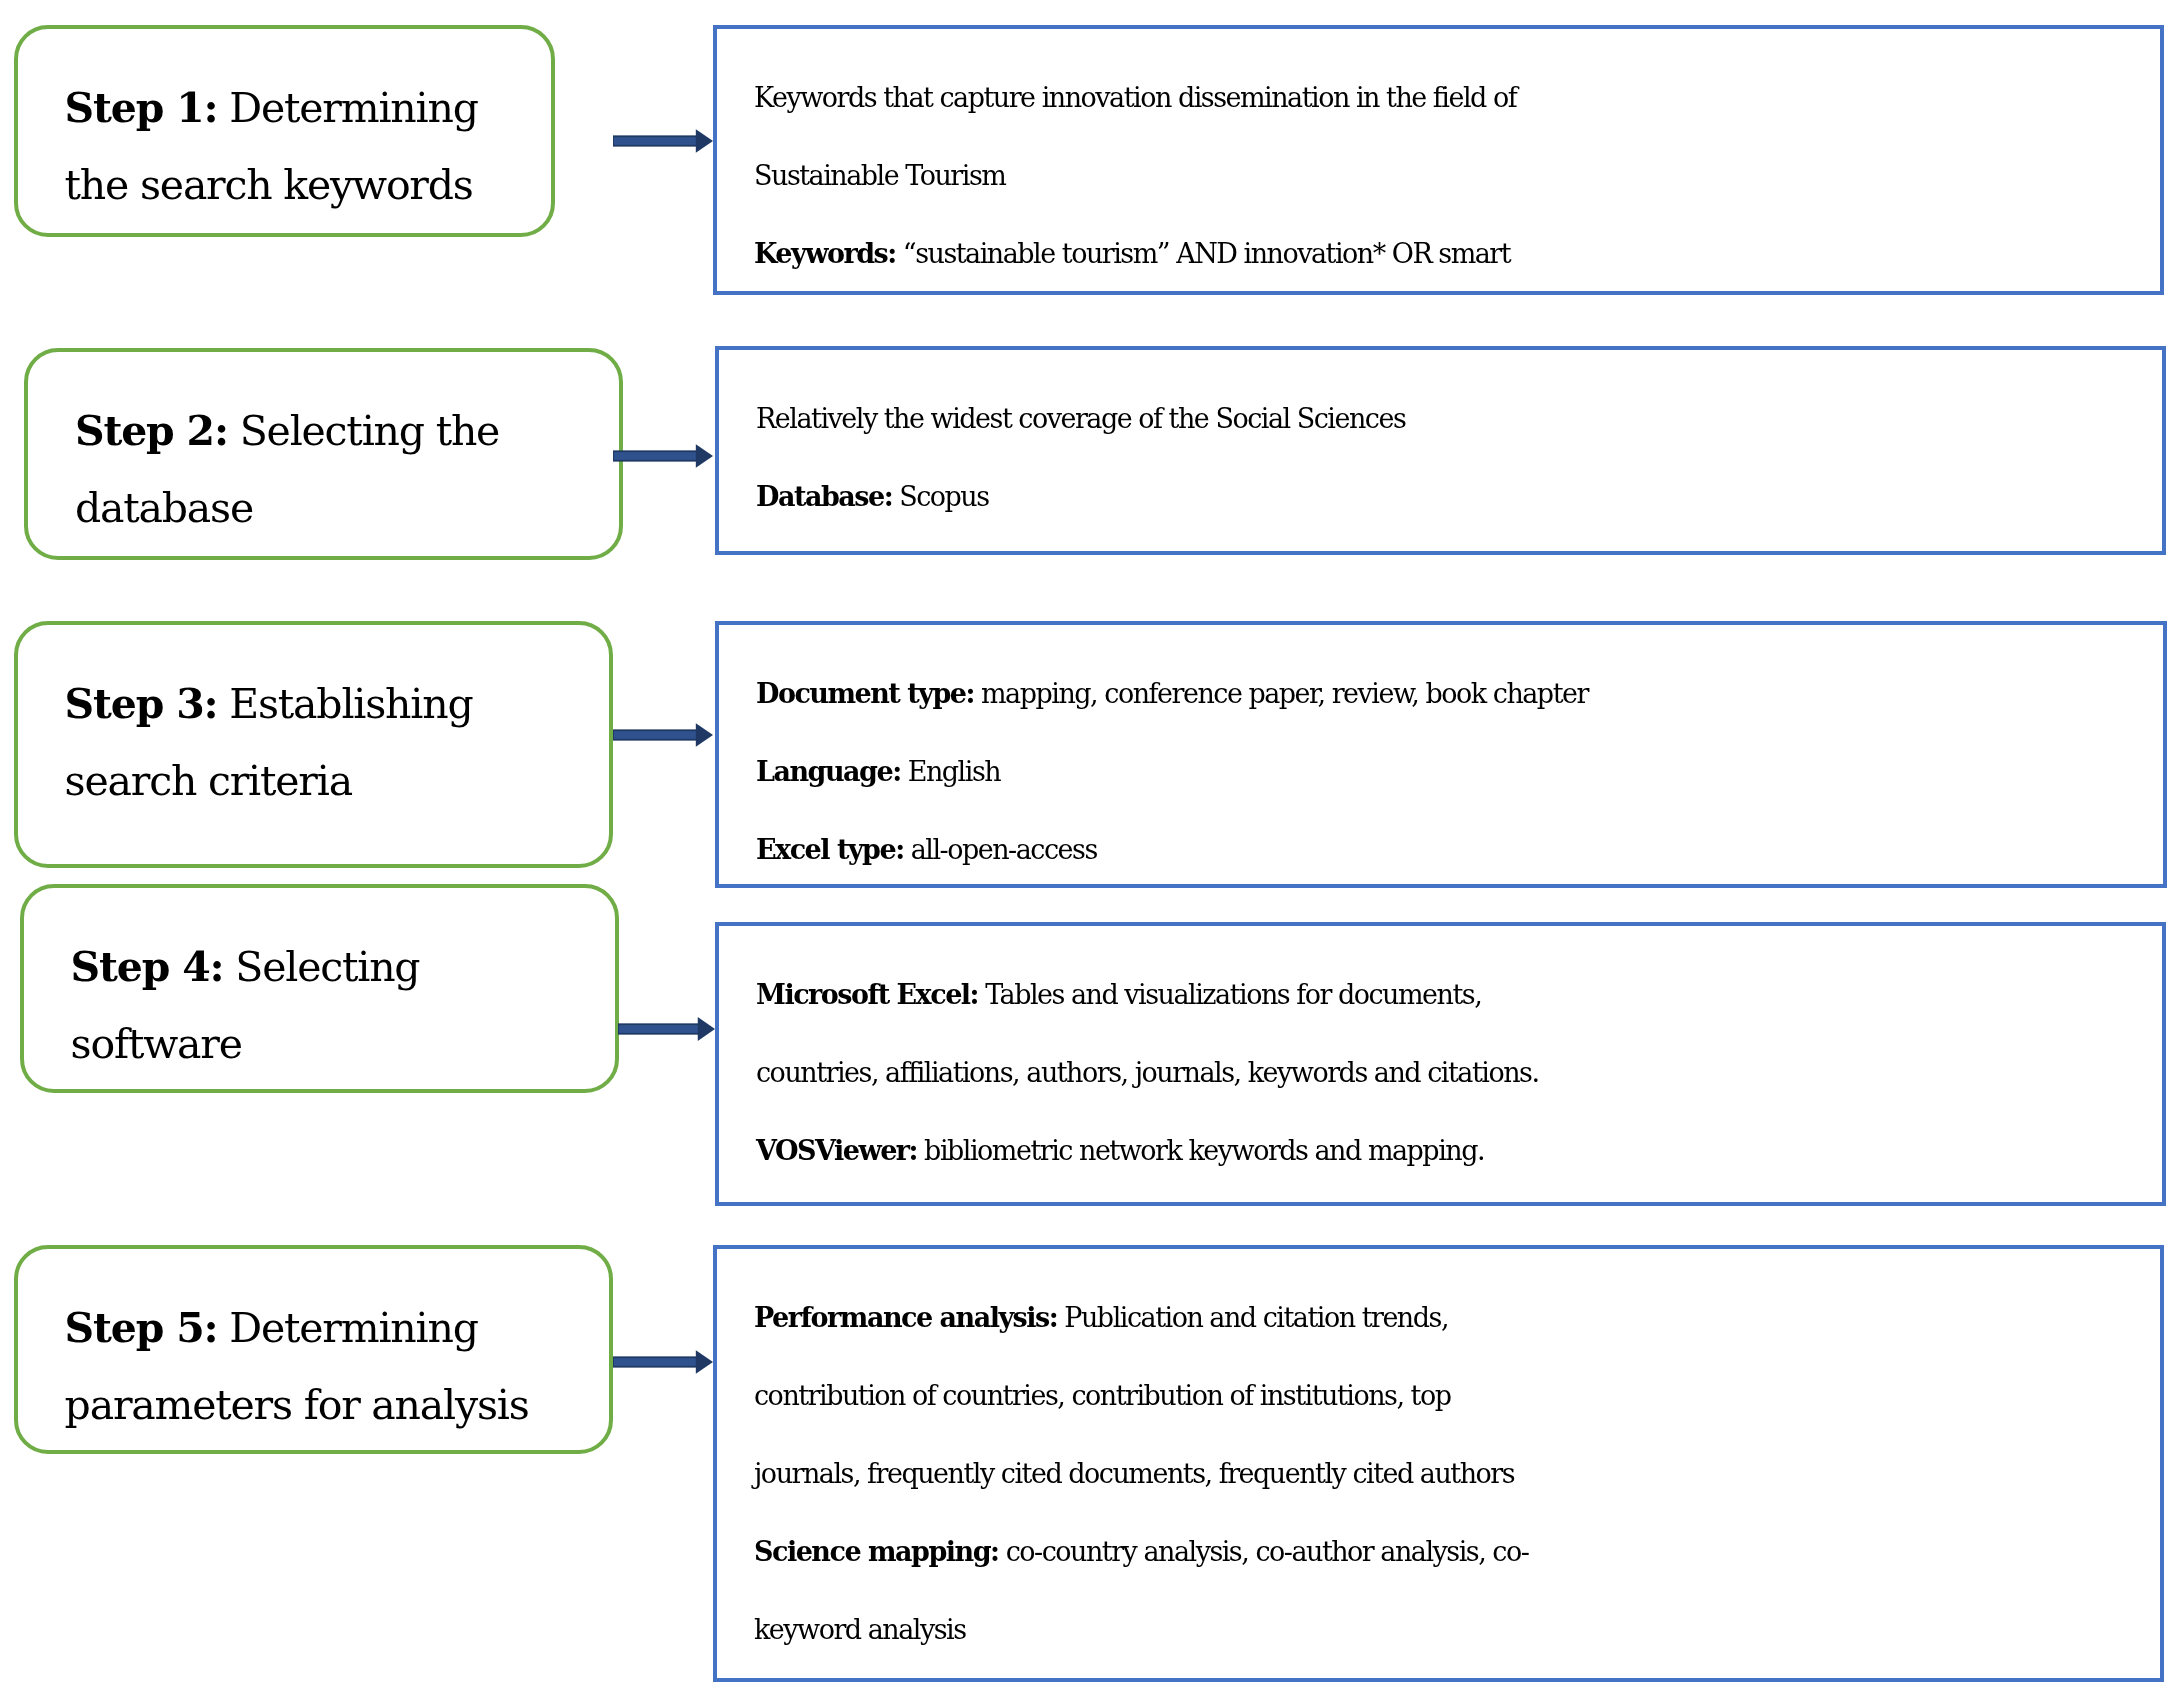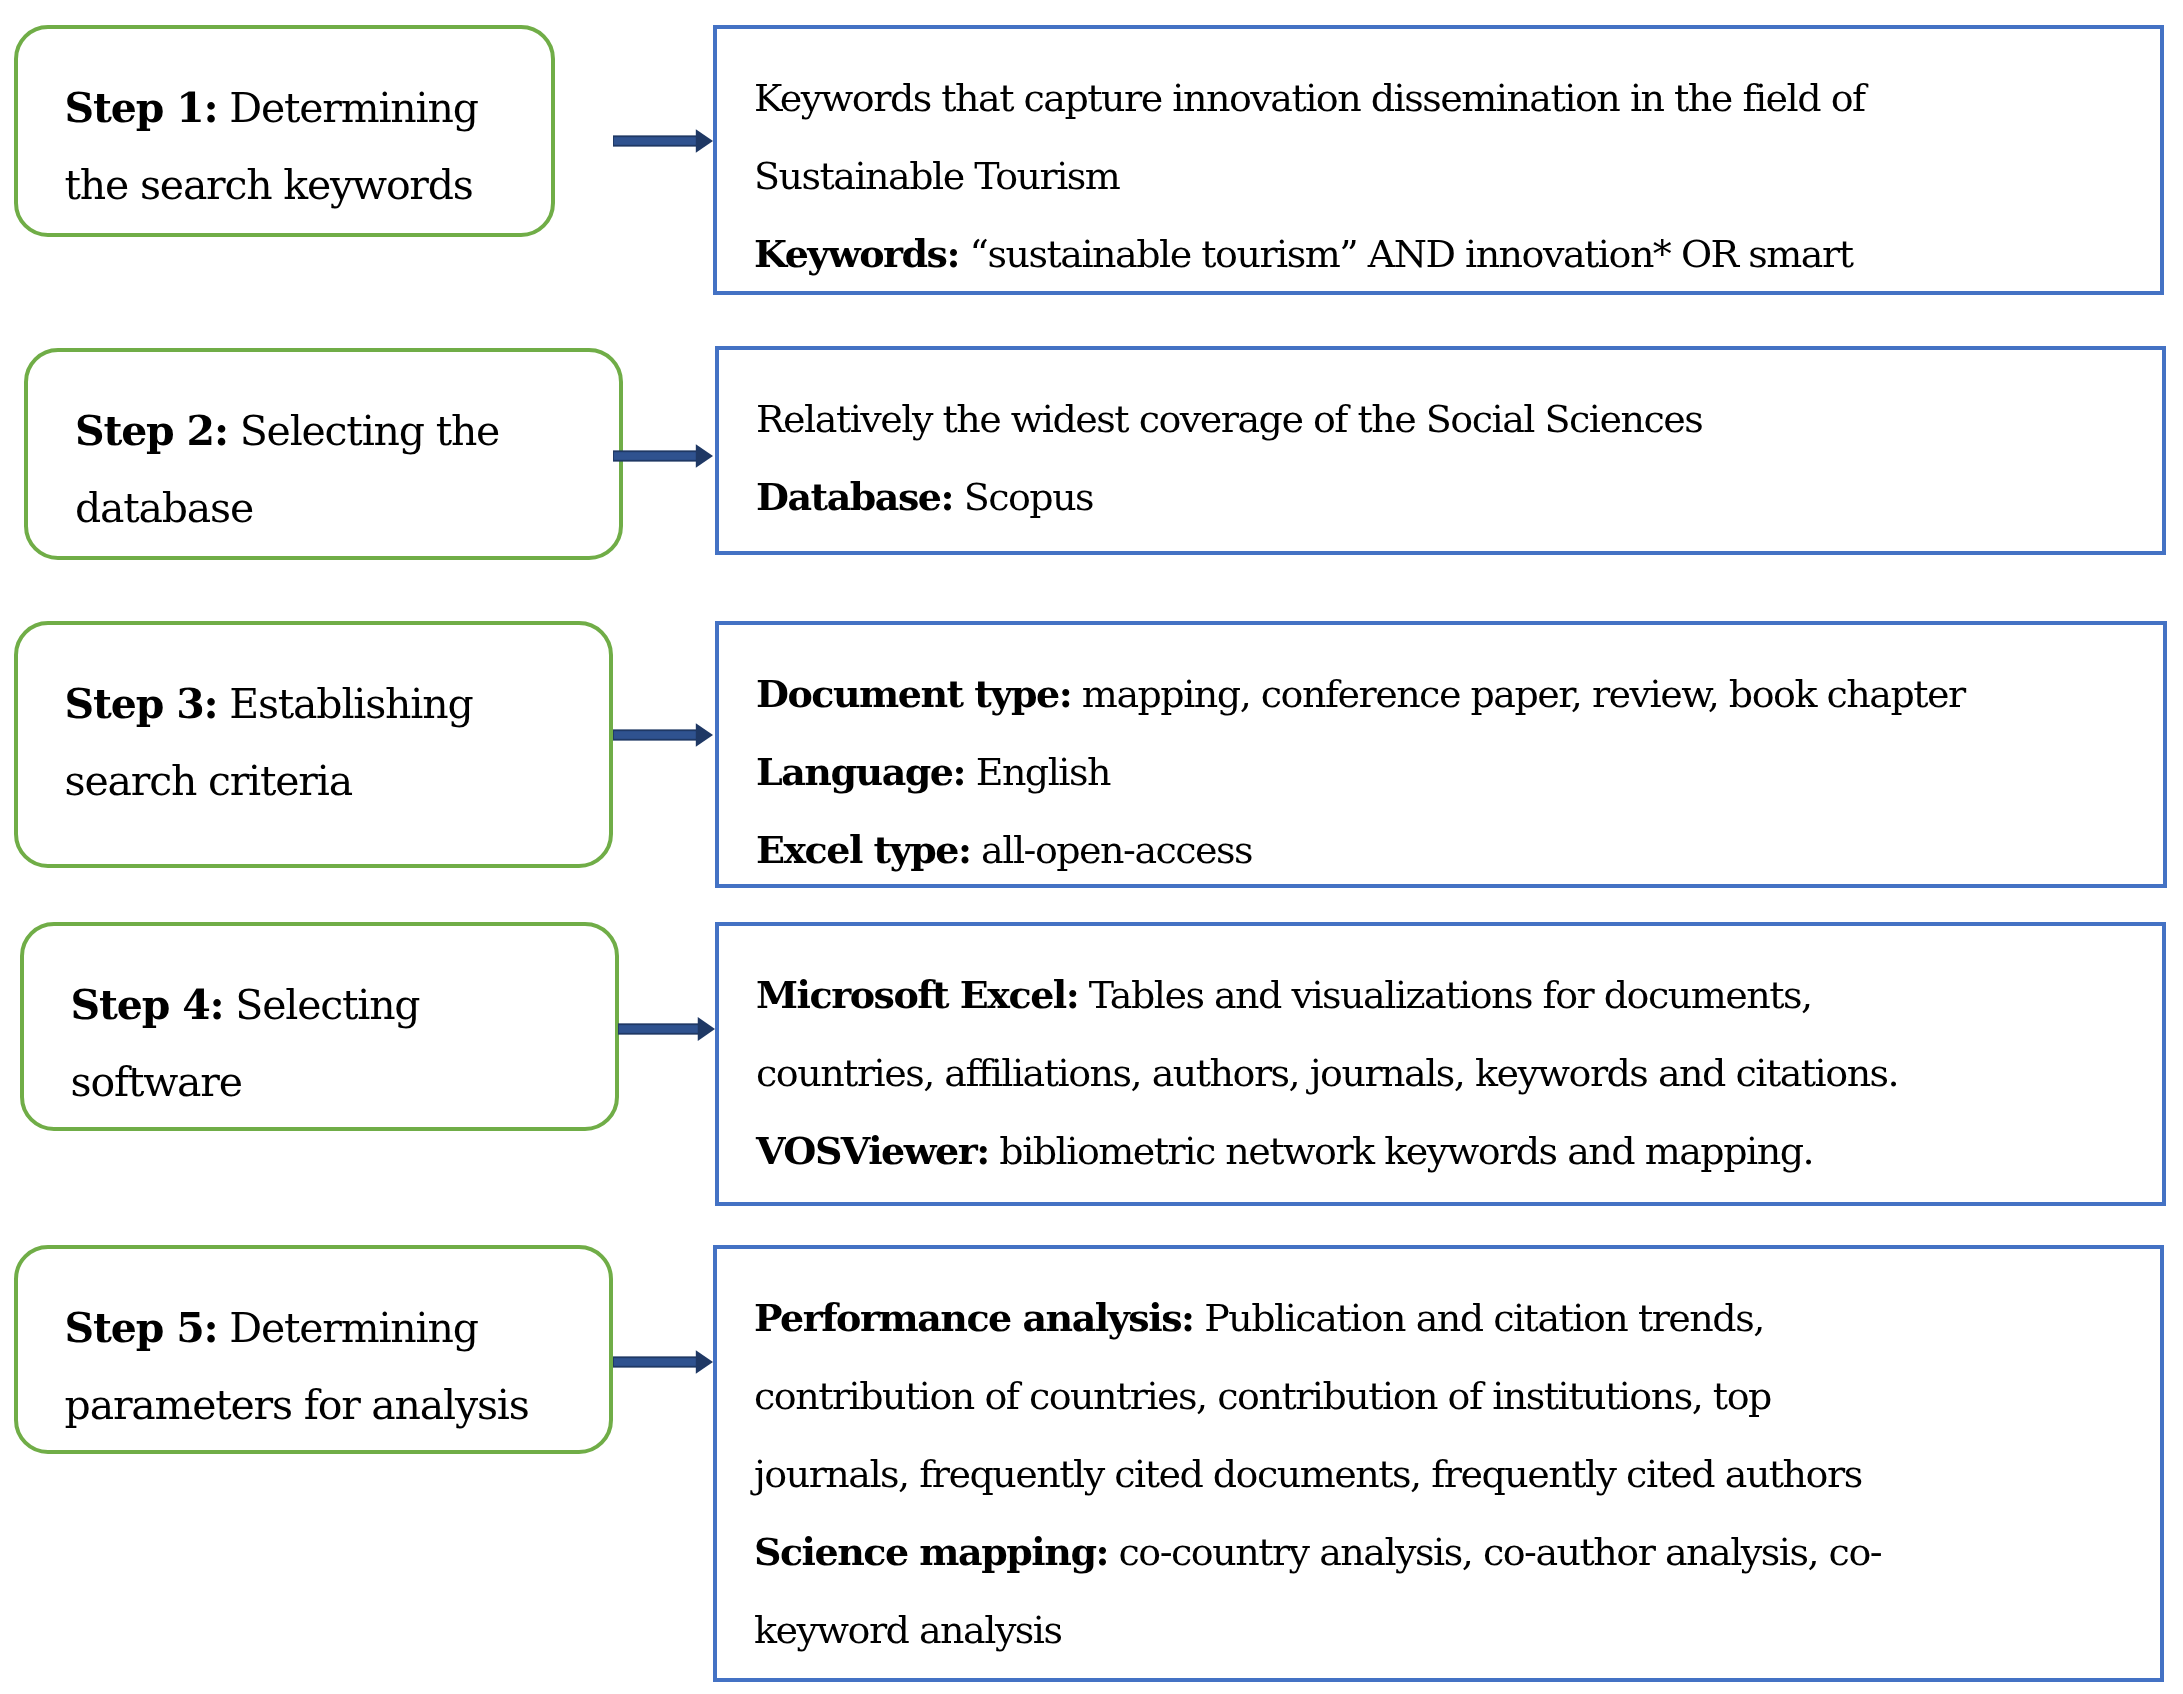--- a/index.html
+++ b/index.html
@@ -2,21 +2,21 @@
 <html style="font-size:9.5px"><head>
 <meta charset="utf-8">
 <style>
   html, body { margin:0; padding:0; background:#ffffff; }
   body { width:2183px; height:1695px; position:relative; overflow:hidden;
          font-family:"DejaVu Serif", "Liberation Serif", serif; color:#000; }
   .step { position:absolute; box-sizing:border-box; border:4.1px solid #70ad47; border-radius:34px;
           background:#fff; padding:41px 0 0 47px; font-size:41px; line-height:77px; letter-spacing:-1.2px; }
   .step b { font-weight:bold; }
   .desc { position:absolute; box-sizing:border-box; border:4.7px solid #4472c4; background:#fff;
-          padding:30px 0 0 37px; font-size:38px; line-height:78px; letter-spacing:-1.5px; white-space:nowrap; }
+          padding:30px 0 0 37px; font-size:27px; line-height:78px; letter-spacing:-1.5px; white-space:nowrap; }
   .desc .line { display:block; }
   .desc b { font-weight:bold; }
   .arrow { position:absolute; height:24px; }
   .arrow svg { display:block; }
 </style>
 </head>
 <body>
 
 <div class="step" style="left:13.6px;top:25px;width:541px;height:212px;">
   <b>Step 1:</b><span> Determining</span><br>
@@ -58,21 +58,21 @@
       <rect x="0" y="12" width="150" height="16" fill="#2f528f" stroke="#1f3864" stroke-width="3"></rect>
       <polygon points="140,0 169,20 140,40" fill="#1f3864"></polygon>
     </svg>
 </div>
 <div class="desc" style="left:715px;top:621px;width:1452px;height:267px;">
   <span class="line"><b>Document type:</b><span> mapping, conference paper, review, book chapter</span></span>
   <span class="line"><b>Language:</b><span> English</span></span>
   <span class="line"><b>Excel type:</b><span> all-open-access</span></span>
 </div>
 
-<div class="step" style="left:19.6px;top:922px;width:599px;height:209px;">
+<div class="step" style="left:19.6px;top:884px;width:599px;height:209px;">
   <b>Step 4:</b><span> Selecting</span><br>
   <span>software</span>
 </div>
 <div class="arrow" style="left:618px;top:1017px;">
   <svg width="97" height="24" viewBox="0 0 163 40">
       <rect x="0" y="12" width="144" height="16" fill="#2f528f" stroke="#1f3864" stroke-width="3"></rect>
       <polygon points="134,0 163,20 134,40" fill="#1f3864"></polygon>
     </svg>
 </div>
 <div class="desc" style="left:715px;top:922px;width:1451px;height:284px;">

